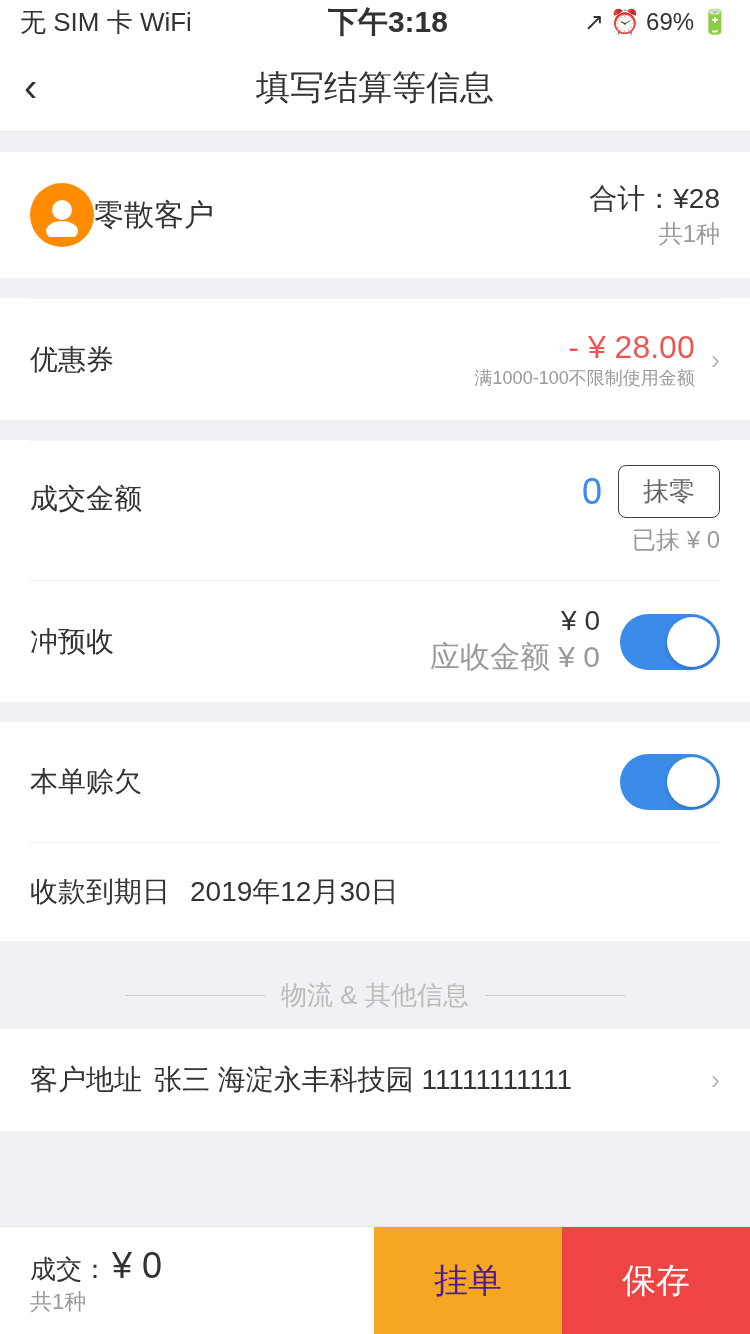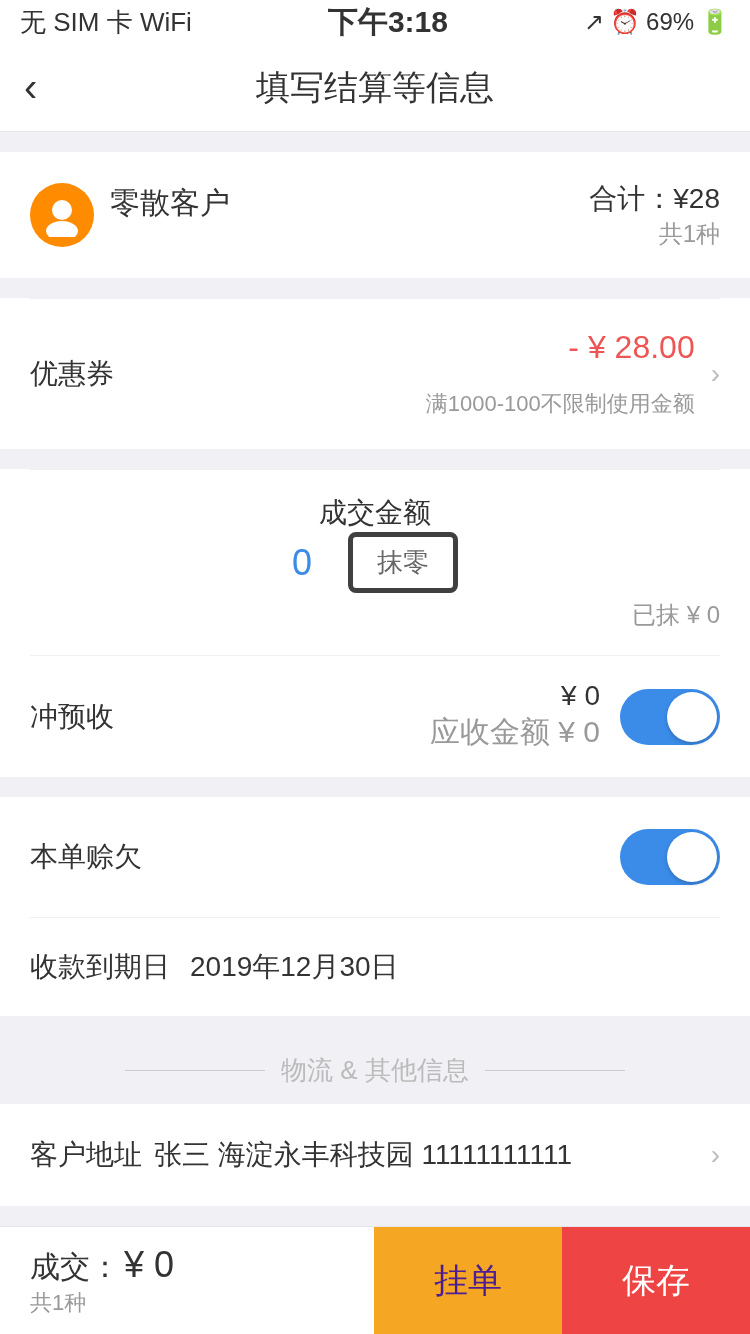--- a/index.html
+++ b/index.html
@@ -67,21 +67,21 @@
 
     
     .customer-row {
       display: flex;
       align-items: center;
       justify-content: space-between;
       padding: 28px 0;
     }
     .customer-left {
       display: flex;
-      gap: 16px;
+      align-items: center;
     }
     .avatar {
       width: 64px;
       height: 64px;
       border-radius: 50%;
       background: #ff8c00;
       display: flex;
       align-items: center;
       justify-content: center;
     }
@@ -121,54 +121,51 @@
     }
     .row-value-block {
       text-align: right;
     }
     .discount-amount {
       font-size: 32px;
       color: #e55;
       font-weight: 500;
     }
     .discount-desc {
-      font-size: 22px;
+      font-size: 18px;
       color: #999;
-      margin-top: 23px;
     }
     .chevron {
       font-size: 28px;
       color: #bbb;
     }
 
     
     .deal-amount-row {
       border-top: 1px solid #f0f0f0;
       padding: 24px 0 0 0;
     }
     .deal-top {
       display: flex;
-      align-items: center;
-      justify-content: space-between;
-      flex-direction: column;
+      align-items: flex-end;
+      justify-content: space-between;
     }
     .deal-value {
       font-size: 36px;
       color: #3b8be8;
       font-weight: 500;
     }
     .round-btn {
-      border: 5px solid #404040;
+      border: 1px solid #404040;
       border-radius: 8px;
       padding: 8px 24px;
       font-size: 26px;
       color: #666;
       background: #fff;
       cursor: pointer;
-      margin-left: 20px;
     }
     .deal-sub {
       text-align: right;
       font-size: 24px;
       color: #999;
       padding: 6px 0 24px 0;
     }
 
     
     .prepay-row {
@@ -289,21 +286,21 @@
       border-top: 1px solid #e5e5ea;
       position: fixed;
       bottom: 0;
       left: 0;
     }
     .bottom-info {
       flex: 1;
       padding: 0 30px;
     }
     .bottom-deal-label {
-      font-size: 30px;
+      font-size: 26px;
       color: #333;
     }
     .bottom-deal-amount {
       font-size: 36px;
       color: #333;
       font-weight: 500;
     }
     .bottom-count {
       font-size: 22px;
       color: #999;

